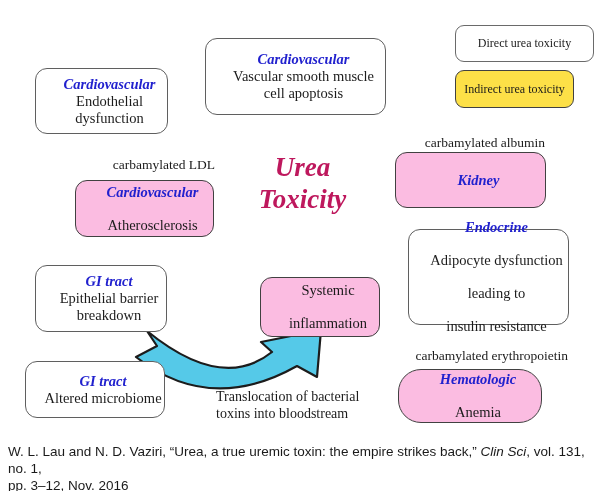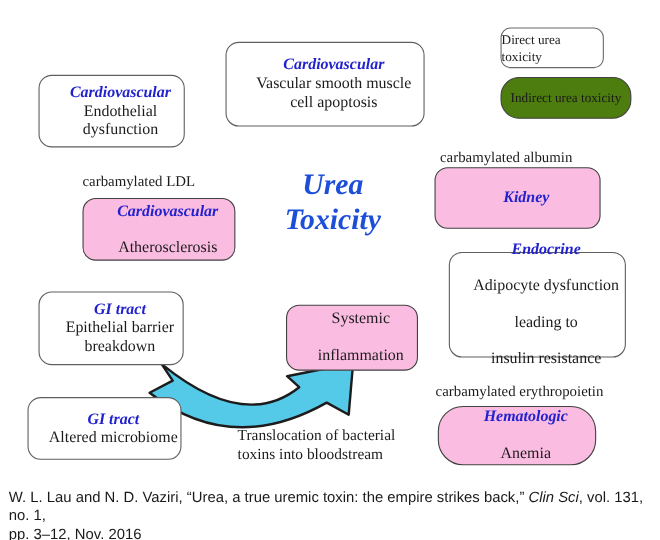--- a/index.html
+++ b/index.html
@@ -44,41 +44,40 @@
     border-radius:9px;
     background:#ffffff;
     display:flex;
     align-items:center;
     justify-content:center;
     font-size:12px;
     box-sizing:border-box;
     z-index:2;
   }
   .legend-box.pink{
-    background:#4d7c0f;
+    background:#fde047;
     border-color:#414141;
     border-width:1.4px;
-    border-radius:17px;
   }
   .annot{
     position:absolute;
     font-size:13.5px;
     line-height:16px;
-    text-align:left;
+    text-align:right;
     z-index:2;
   }
   #main-title{
     position:absolute;
     left:230px;top:151px;width:145px;
     text-align:center;
     font-size:27px;
     line-height:32px;
     font-weight:bold;
     font-style:italic;
-    color:#1d4ed8;
+    color:#be185d;
     z-index:2;
   }
   #translocation-label{
     position:absolute;
     left:182px;top:388px;width:165px;
     font-size:14px;
     line-height:17px;
     text-align:left;
     z-index:2;
     margin-left:34px;
@@ -120,21 +119,21 @@
     <div>Endothelial</div>
     <div>dysfunction</div>
   </div>
 
   <div class="node" style="left:205px;top:38px;width:181px;height:77px;">
     <div class="cat">Cardiovascular</div>
     <div>Vascular smooth muscle</div>
     <div>cell apoptosis</div>
   </div>
 
-  <div class="legend-box" style="left:455px;top:25px;width:94px;height:37px;">
+  <div class="legend-box" style="left:455px;top:25px;width:139px;height:37px;">
     <span>Direct urea toxicity</span>
   </div>
   <div class="legend-box pink" style="left:455px;top:70px;width:119px;height:38px;">
     <span>Indirect urea toxicity</span>
   </div>
 
   <div class="annot" style="left:75px;top:157px;width:140px;">carbamylated LDL</div>
 
   <div class="node pink" style="left:75px;top:180px;width:139px;height:57px;">
     <div class="cat">Cardiovascular</div>

